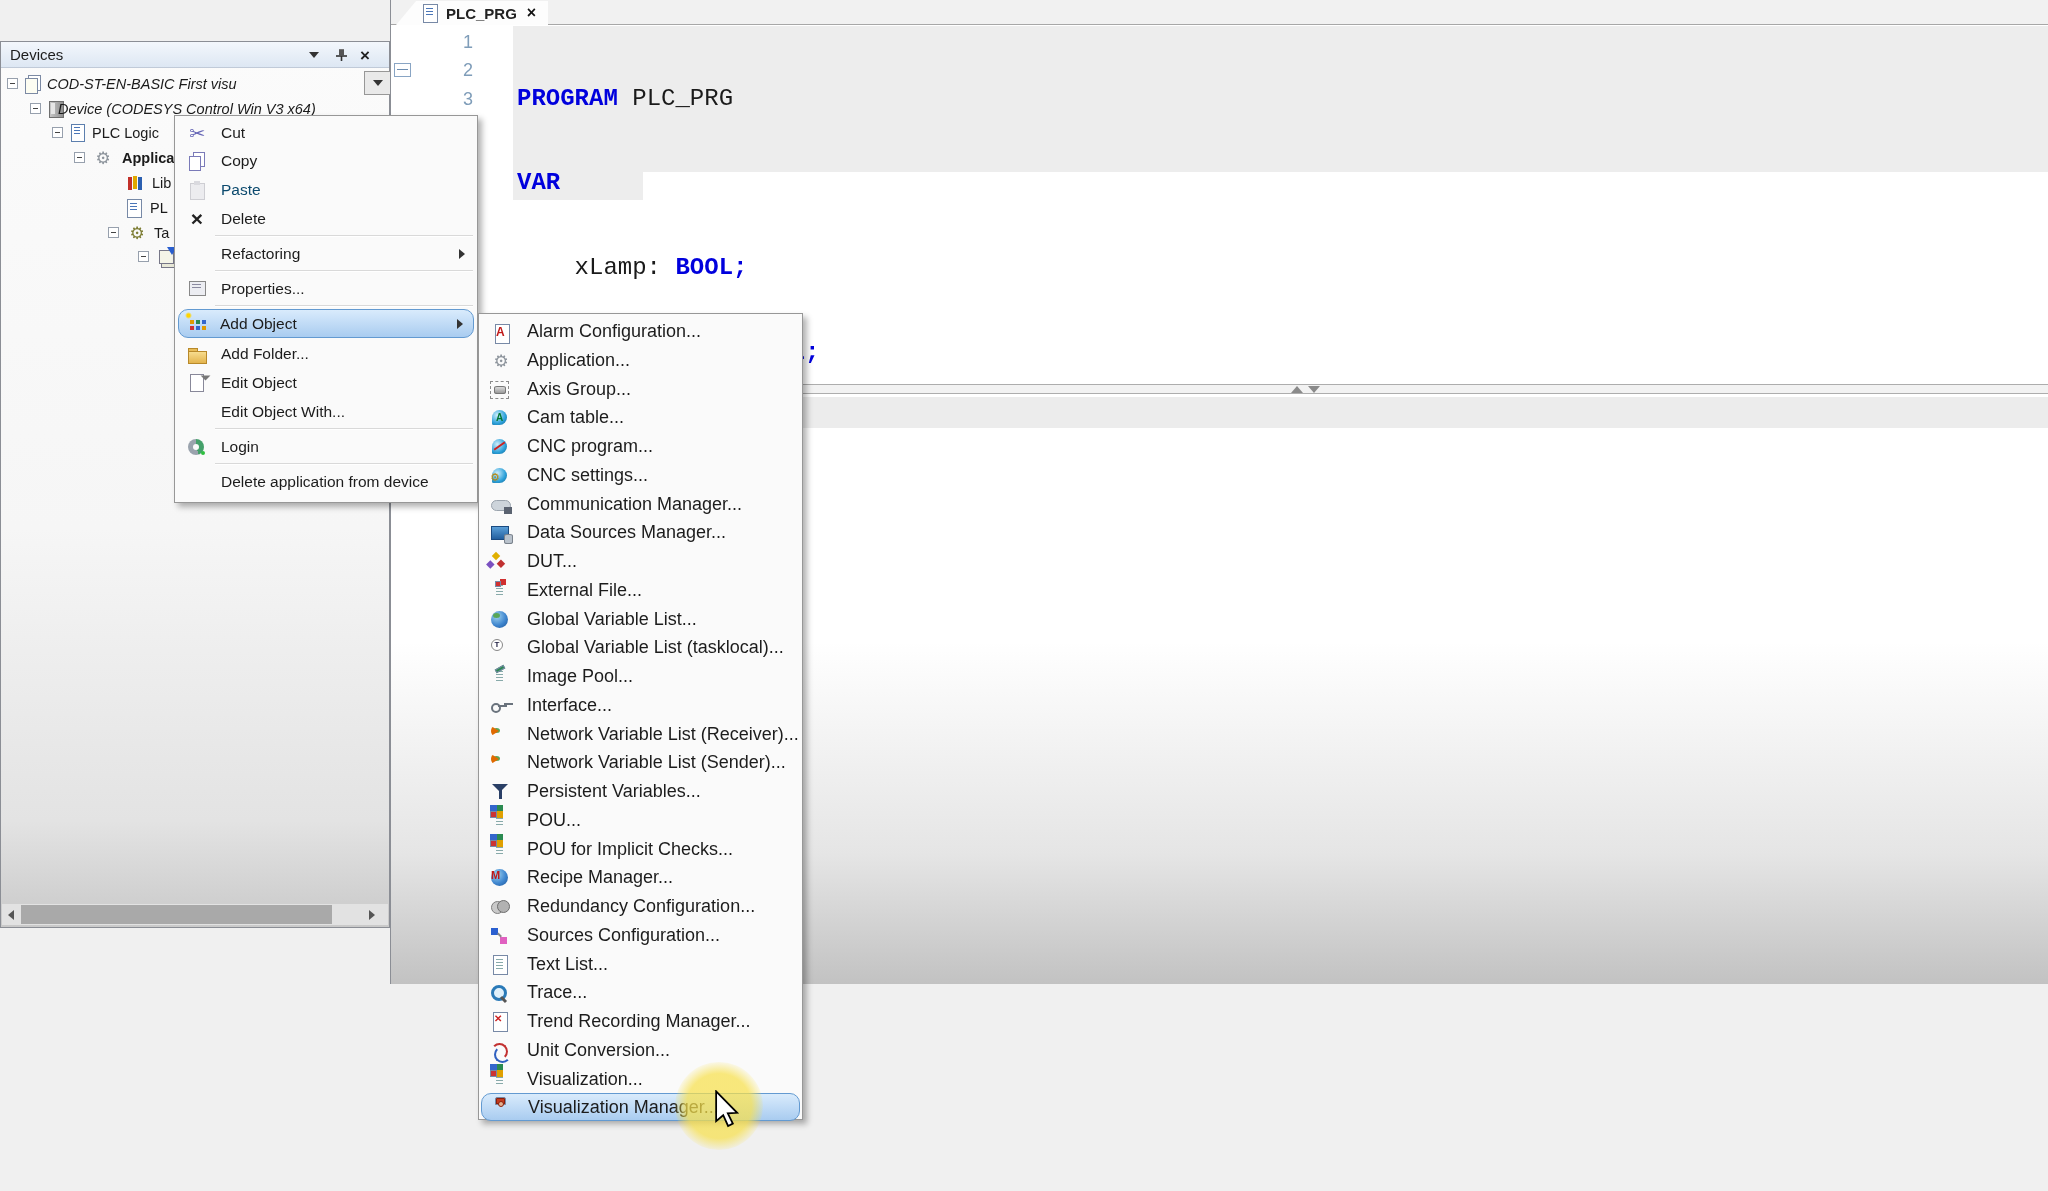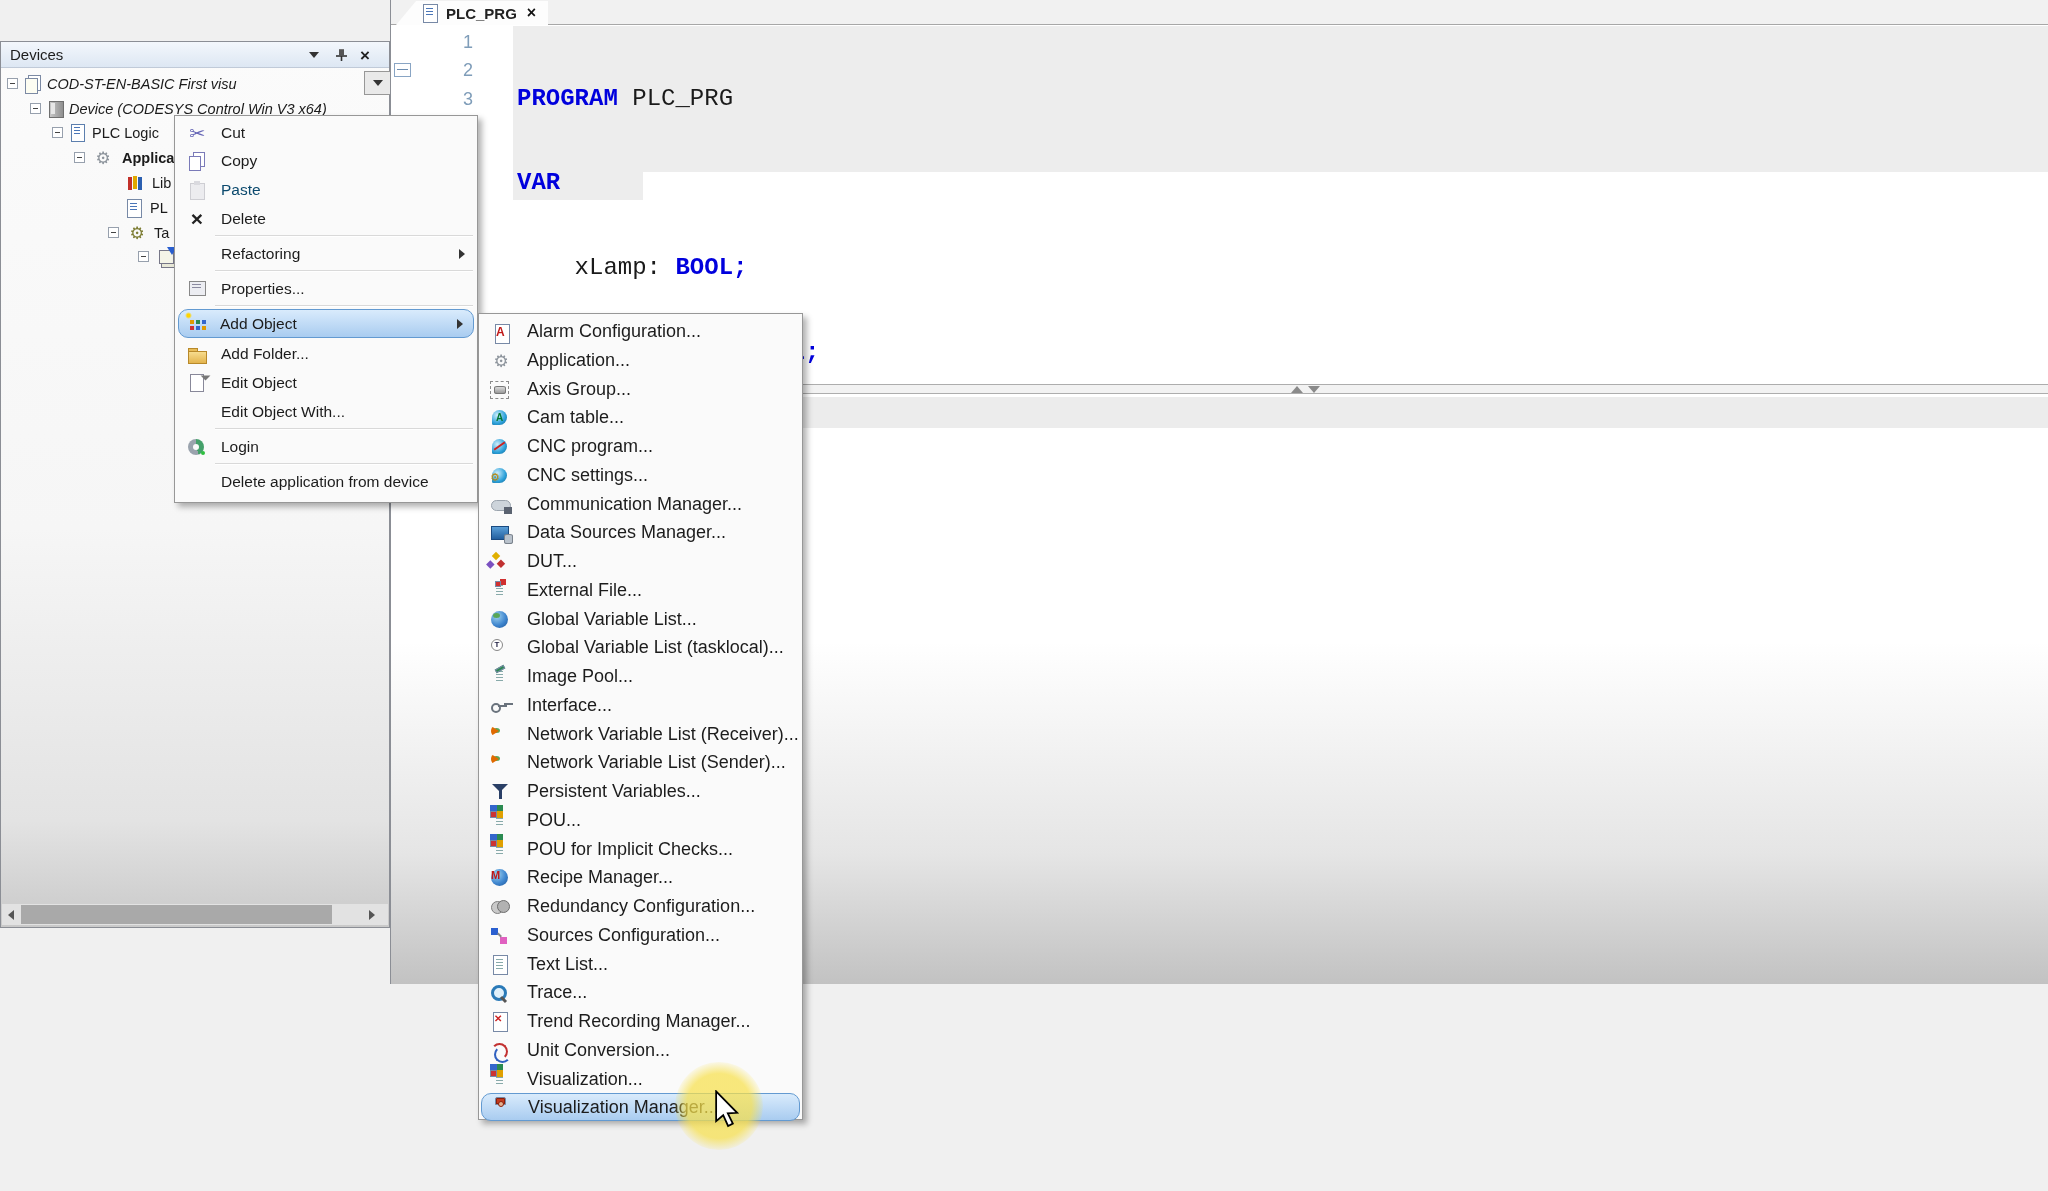--- a/index.html
+++ b/index.html
@@ -230,21 +230,21 @@
       </span>
 
     <div class="trow" style="left:0;top:31px">
       <span class="expander" style="left:6px;top:5px"></span>
       <span class="ticon tproj" style="left:22px;top:1px"></span>
       <span class="t-italic" style="position:absolute;left:46px">COD-ST-EN-BASIC First visu</span>
     </div>
     <div class="trow" style="left:0;top:56px">
       <span class="expander" style="left:29px;top:5px"></span>
       <span class="ticon tdev" style="left:45px;top:1px"></span>
-      <span class="t-italic" style="position:absolute;left:68px">Device (CODESYS Control Win V3 x64)</span>
+      <span class="t-italic" style="position:absolute;left:57px">Device (CODESYS Control Win V3 x64)</span>
     </div>
     <div class="trow" style="left:0;top:80px">
       <span class="expander" style="left:51px;top:5px"></span>
       <span class="ticon tplc" style="left:67px;top:1px"></span>
       <span style="position:absolute;left:91px">PLC Logic</span>
     </div>
     <div class="trow" style="left:0;top:105px">
       <span class="expander" style="left:73px;top:5px"></span>
       <span class="ticon gear-glyph" style="left:92px;top:1px">⚙</span>
       <span class="t-bold" style="position:absolute;left:121px">Application</span>

